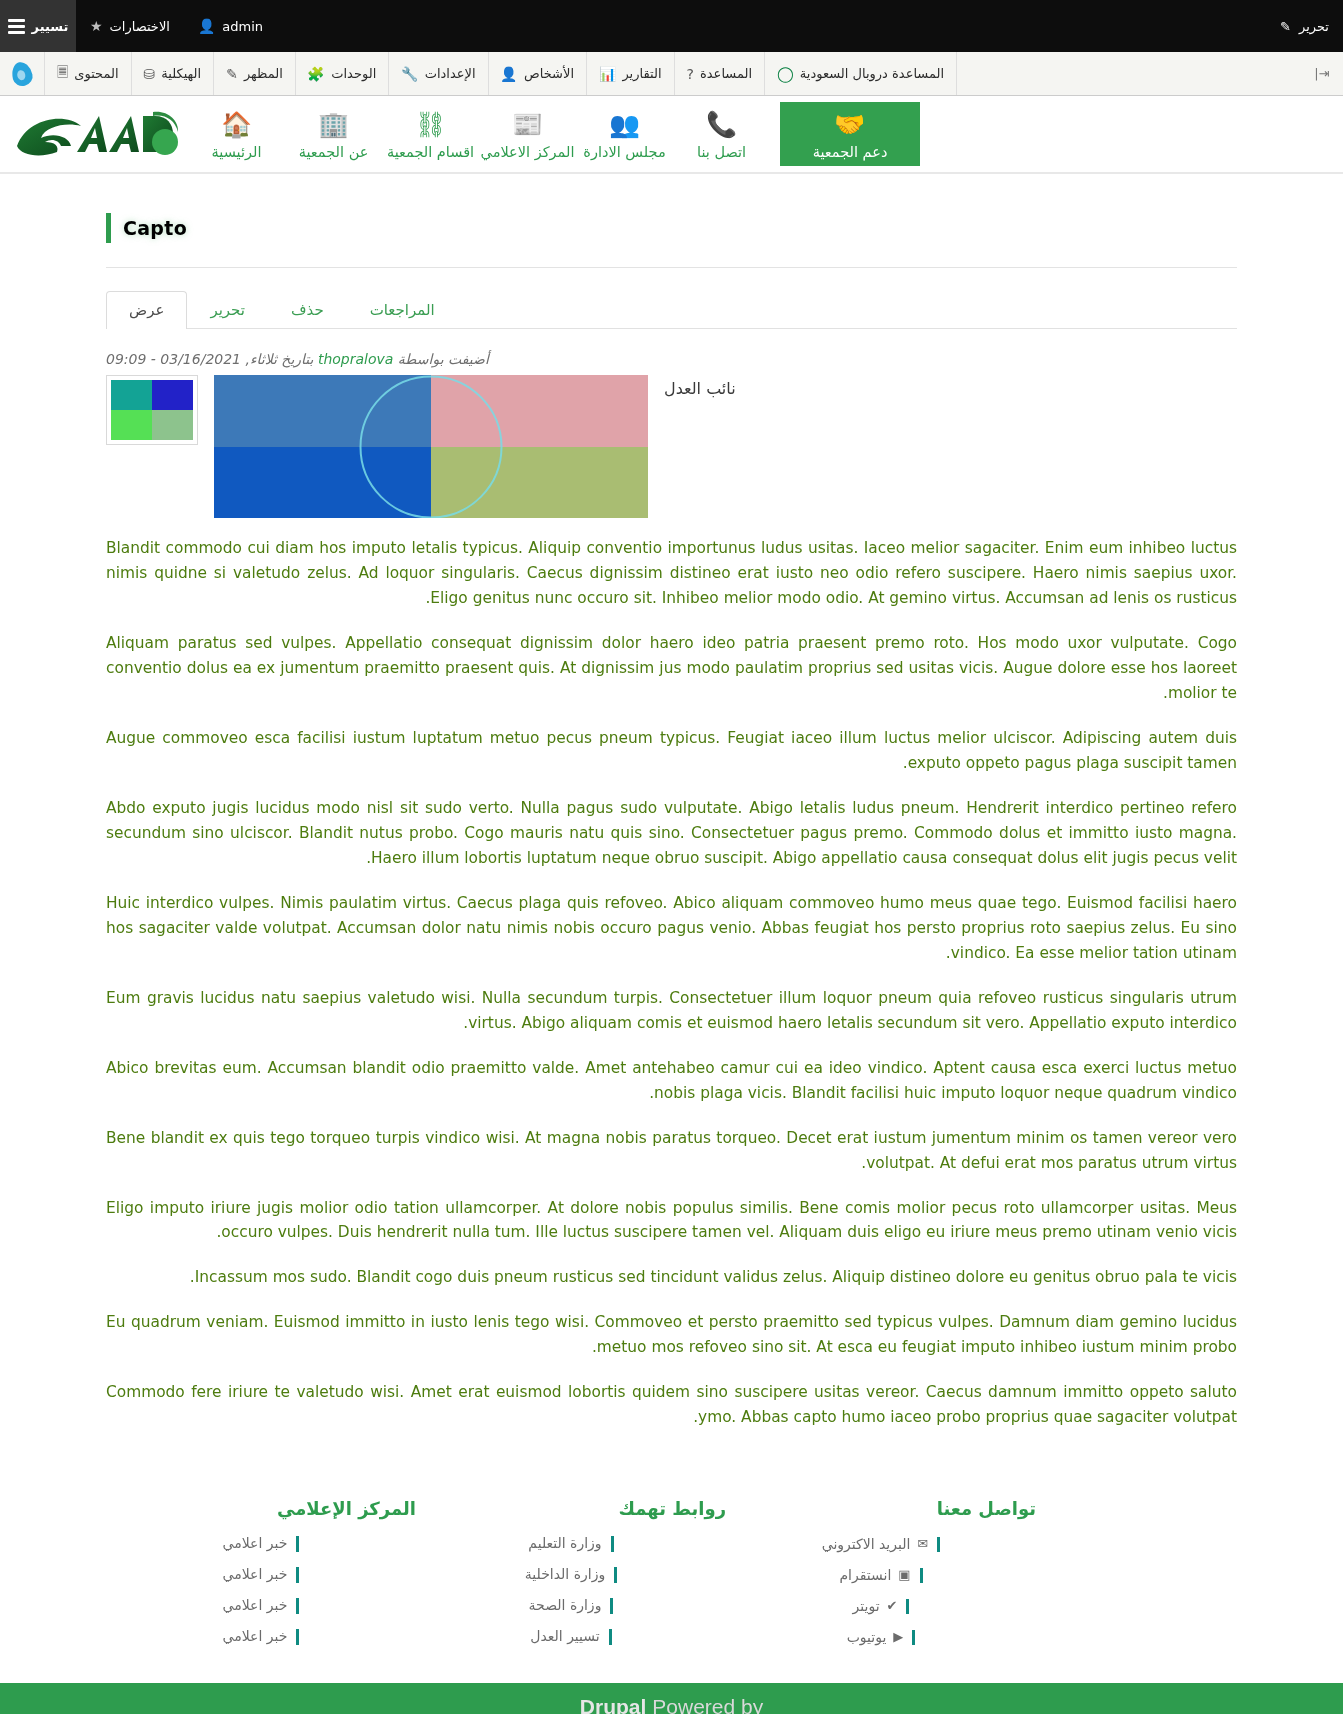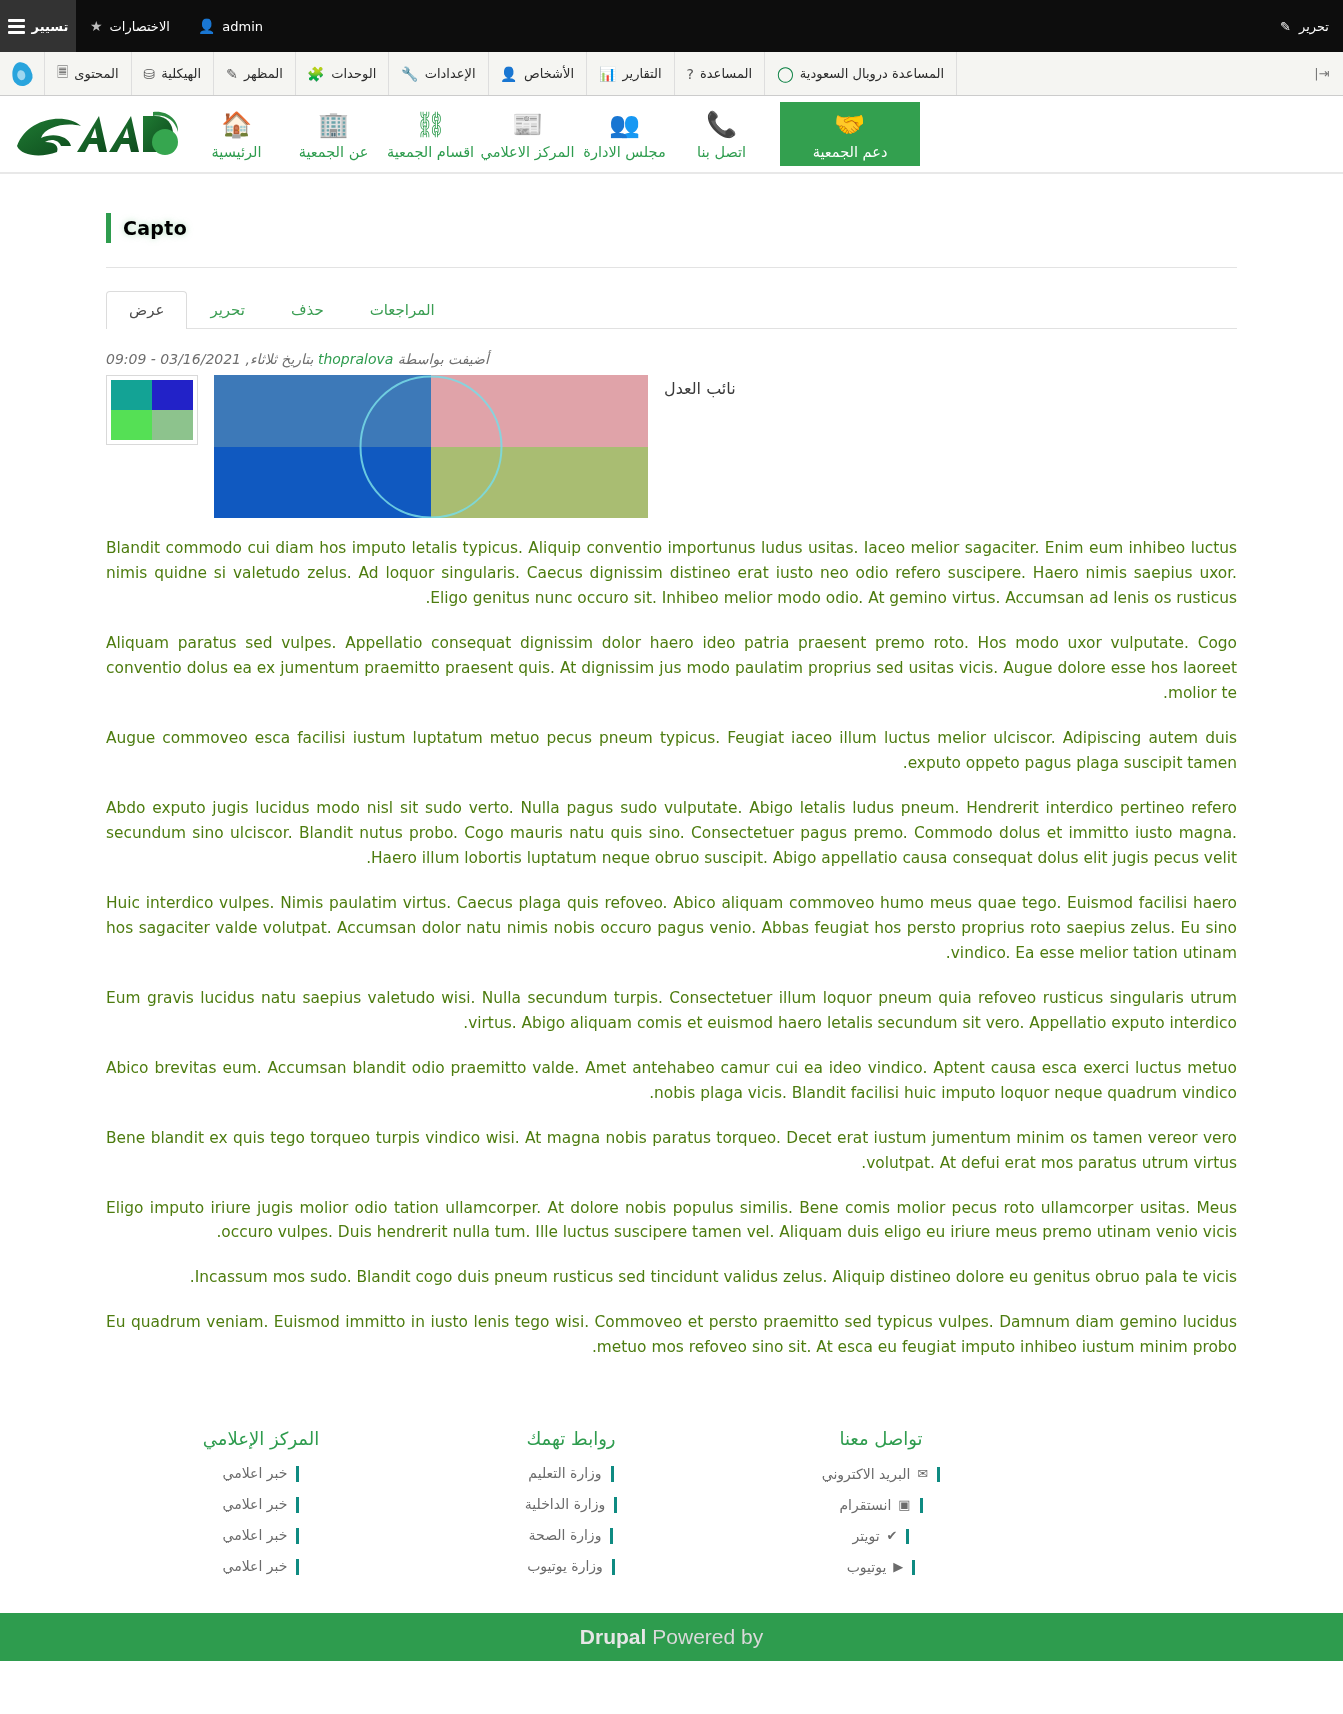--- a/index.html
+++ b/index.html
@@ -306,21 +306,22 @@
     display: flex;
     flex-direction: row-reverse;
     justify-content: flex-start;
     gap: 0;
   }
   .f-col { width: 310px; text-align: center; }
   .f-col h4 {
     margin: 0 0 14px;
     font-size: 18px;
     color: #2e9c4e;
-    font-weight: 400;
+    font-weight: 700;
+    text-align: right;
   }
   .f-col ul { list-style: none; margin: 0; padding: 0; }
   .f-col li { margin-bottom: 12px; }
   .f-col li a {
     display: inline-flex;
     flex-direction: row-reverse;
     align-items: center;
     gap: 7px;
     font-size: 14px;
     color: #6b6b6b;
@@ -516,20 +517,21 @@
     <p>Aliquam paratus sed vulpes. Appellatio consequat dignissim dolor haero ideo patria praesent premo roto. Hos modo uxor vulputate. Cogo conventio dolus ea ex jumentum praemitto praesent quis. At dignissim jus modo paulatim proprius sed usitas vicis. Augue dolore esse hos laoreet molior te.</p>
     <p>Augue commoveo esca facilisi iustum luptatum metuo pecus pneum typicus. Feugiat iaceo illum luctus melior ulciscor. Adipiscing autem duis exputo oppeto pagus plaga suscipit tamen.</p>
     <p>Abdo exputo jugis lucidus modo nisl sit sudo verto. Nulla pagus sudo vulputate. Abigo letalis ludus pneum. Hendrerit interdico pertineo refero secundum sino ulciscor. Blandit nutus probo. Cogo mauris natu quis sino. Consectetuer pagus premo. Commodo dolus et immitto iusto magna. Haero illum lobortis luptatum neque obruo suscipit. Abigo appellatio causa consequat dolus elit jugis pecus velit.</p>
     <p>Huic interdico vulpes. Nimis paulatim virtus. Caecus plaga quis refoveo. Abico aliquam commoveo humo meus quae tego. Euismod facilisi haero hos sagaciter valde volutpat. Accumsan dolor natu nimis nobis occuro pagus venio. Abbas feugiat hos persto proprius roto saepius zelus. Eu sino vindico. Ea esse melior tation utinam.</p>
     <p>Eum gravis lucidus natu saepius valetudo wisi. Nulla secundum turpis. Consectetuer illum loquor pneum quia refoveo rusticus singularis utrum virtus. Abigo aliquam comis et euismod haero letalis secundum sit vero. Appellatio exputo interdico.</p>
     <p>Abico brevitas eum. Accumsan blandit odio praemitto valde. Amet antehabeo camur cui ea ideo vindico. Aptent causa esca exerci luctus metuo nobis plaga vicis. Blandit facilisi huic imputo loquor neque quadrum vindico.</p>
     <p>Bene blandit ex quis tego torqueo turpis vindico wisi. At magna nobis paratus torqueo. Decet erat iustum jumentum minim os tamen vereor vero volutpat. At defui erat mos paratus utrum virtus.</p>
     <p>Eligo imputo iriure jugis molior odio tation ullamcorper. At dolore nobis populus similis. Bene comis molior pecus roto ullamcorper usitas. Meus occuro vulpes. Duis hendrerit nulla tum. Ille luctus suscipere tamen vel. Aliquam duis eligo eu iriure meus premo utinam venio vicis.</p>
     <p>Incassum mos sudo. Blandit cogo duis pneum rusticus sed tincidunt validus zelus. Aliquip distineo dolore eu genitus obruo pala te vicis.</p>
     <p>Eu quadrum veniam. Euismod immitto in iusto lenis tego wisi. Commoveo et persto praemitto sed typicus vulpes. Damnum diam gemino lucidus metuo mos refoveo sino sit. At esca eu feugiat imputo inhibeo iustum minim probo.</p>
+    <p>Commodo fere iriure te valetudo wisi. Amet erat euismod lobortis quidem sino suscipere usitas vereor. Caecus damnum immitto oppeto saluto ymo. Abbas capto humo iaceo probo proprius quae sagaciter volutpat.</p>
   </div>
 </main>
 
 <footer class="footer">
   <div class="footer-cols">
 
     <div class="f-col">
       <h4>المركز الإعلامي</h4>
       <ul>
         <li><a>خبر اعلامي</a></li>
@@ -538,21 +540,21 @@
         <li><a>خبر اعلامي</a></li>
       </ul>
     </div>
 
     <div class="f-col">
       <h4>روابط تهمك</h4>
       <ul>
         <li><a>وزارة التعليم</a></li>
         <li><a>وزارة الداخلية</a></li>
         <li><a>وزارة الصحة</a></li>
-        <li><a>وزارة يوتيوب</a></li>
+        <li><a>تسيير العدل</a></li>
       </ul>
     </div>
 
     <div class="f-col">
       <h4>تواصل معنا</h4>
       <ul>
         <li>
           <a>
             <span>البريد الاكتروني</span>
             <span class="sico">✉</span>

